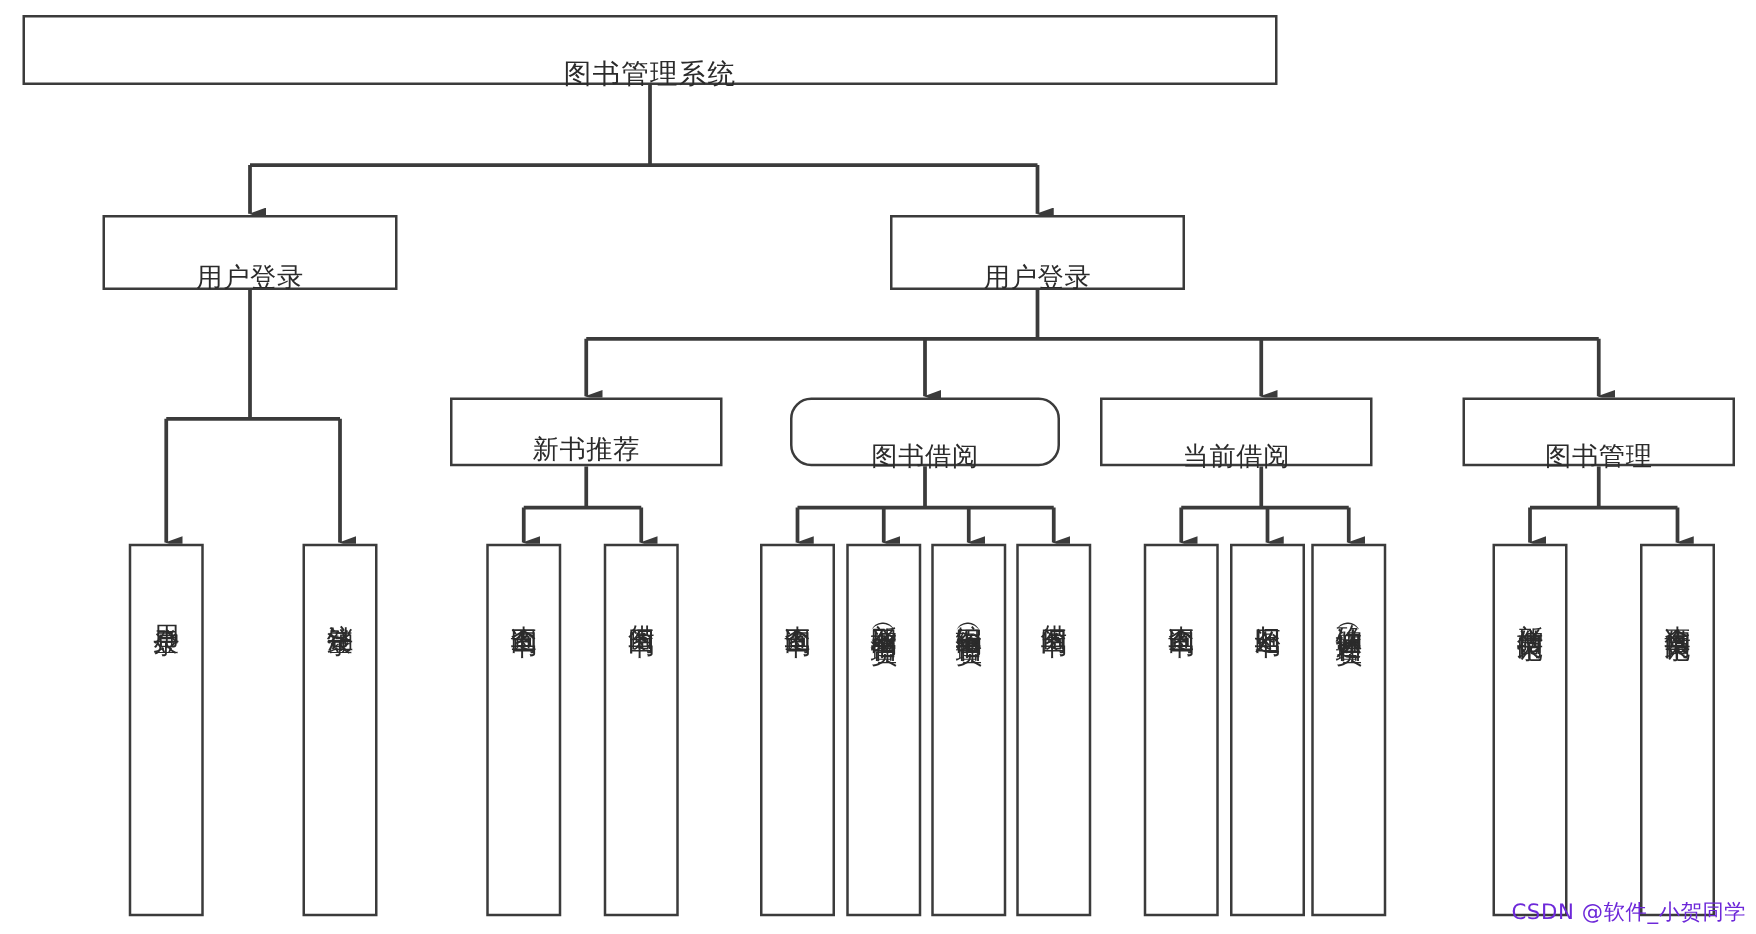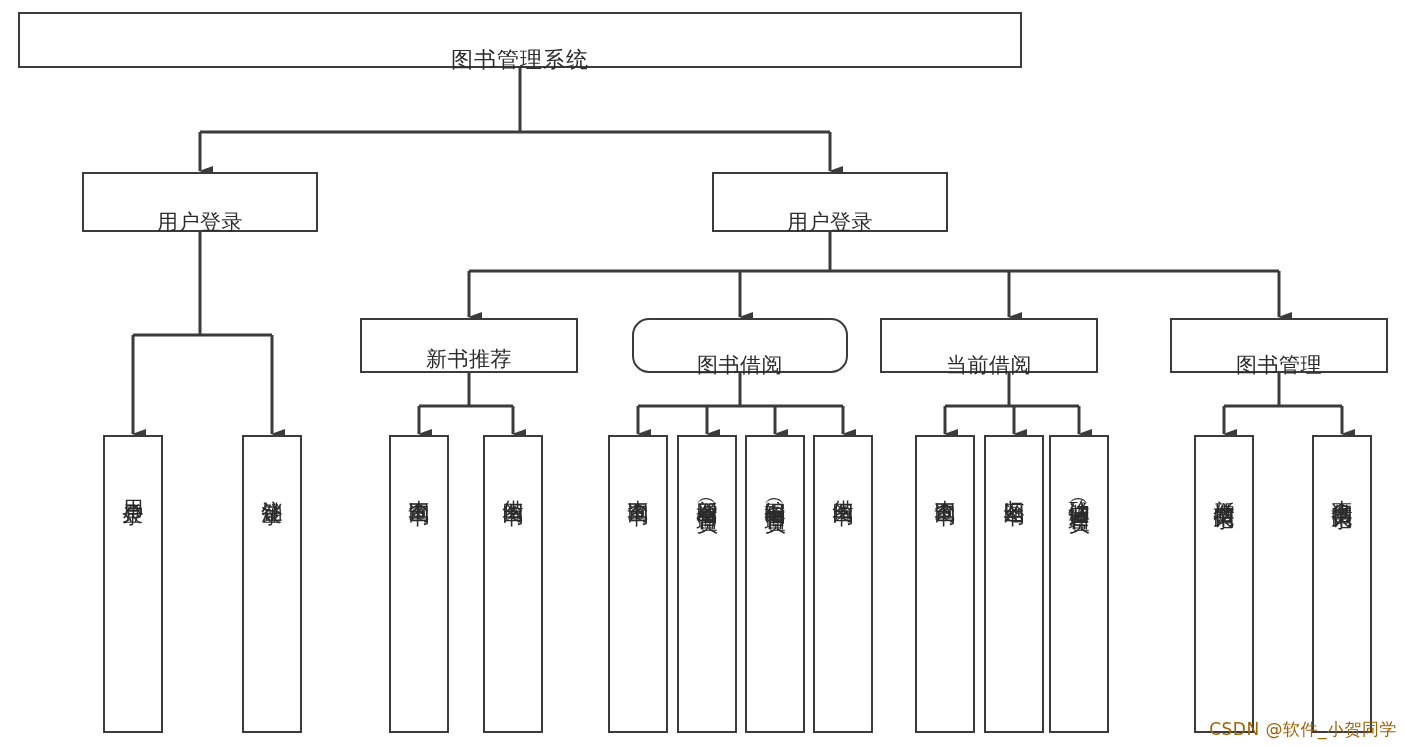--- a/index.html
+++ b/index.html
@@ -62,21 +62,21 @@
     font-size: 21px;
     letter-spacing: 2px;
     line-height: 1.05;
     white-space: nowrap;
   }
   .watermark {
     position: absolute;
     right: 8px;
     bottom: 6px;
     font-size: 17px;
-    color: #a16207;
+    color: #6d28d9;
     letter-spacing: 0.5px;
     z-index: 5;
     white-space: nowrap;
     font-family: "DejaVu Sans", "Liberation Sans", sans-serif;
   }
 </style>
 </head>
 <body>
 
 <div id="diagram-root">

